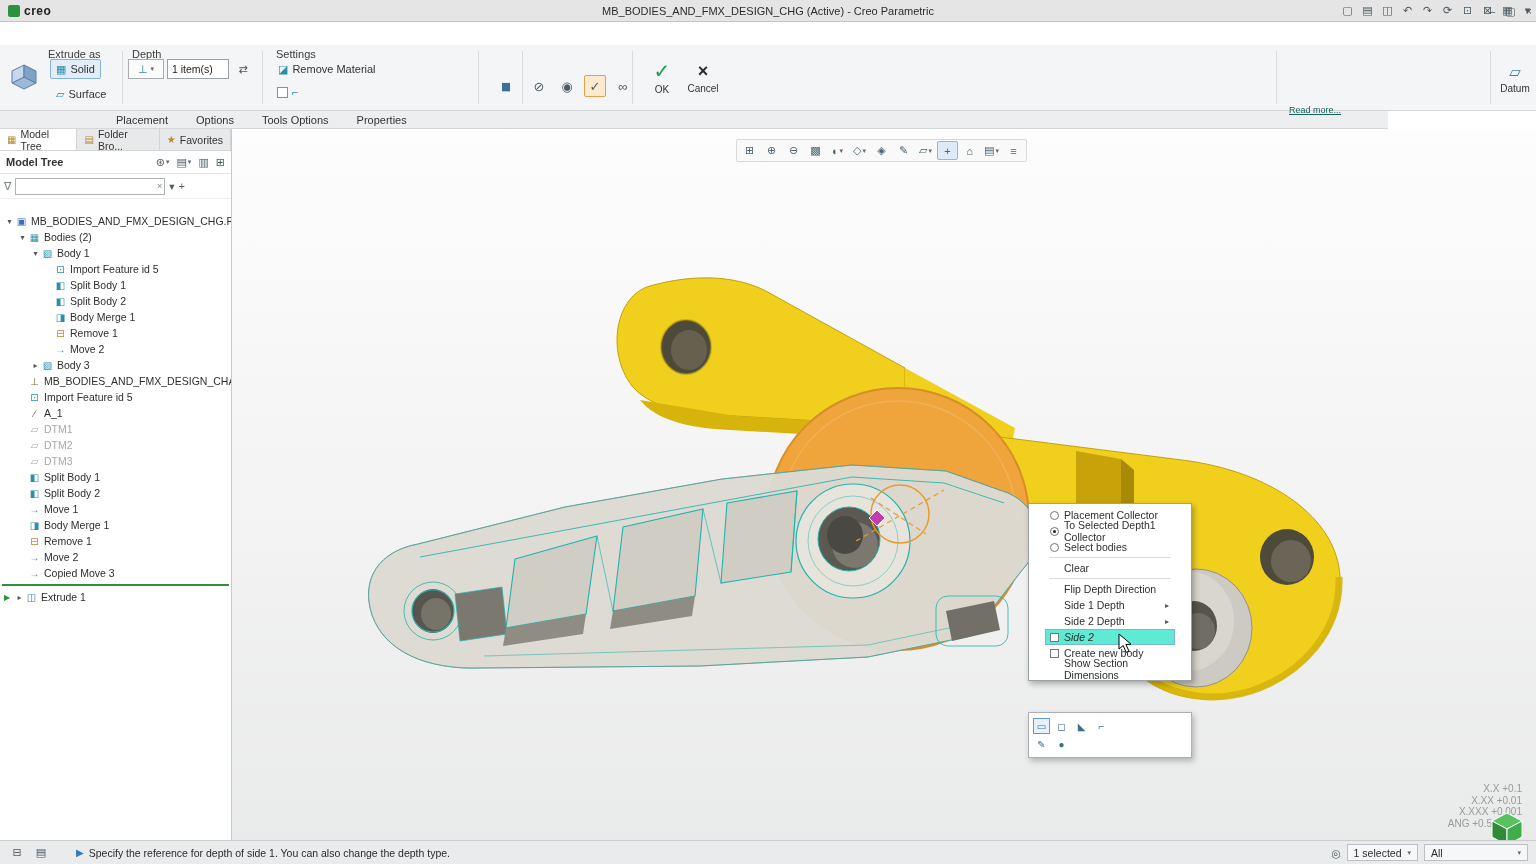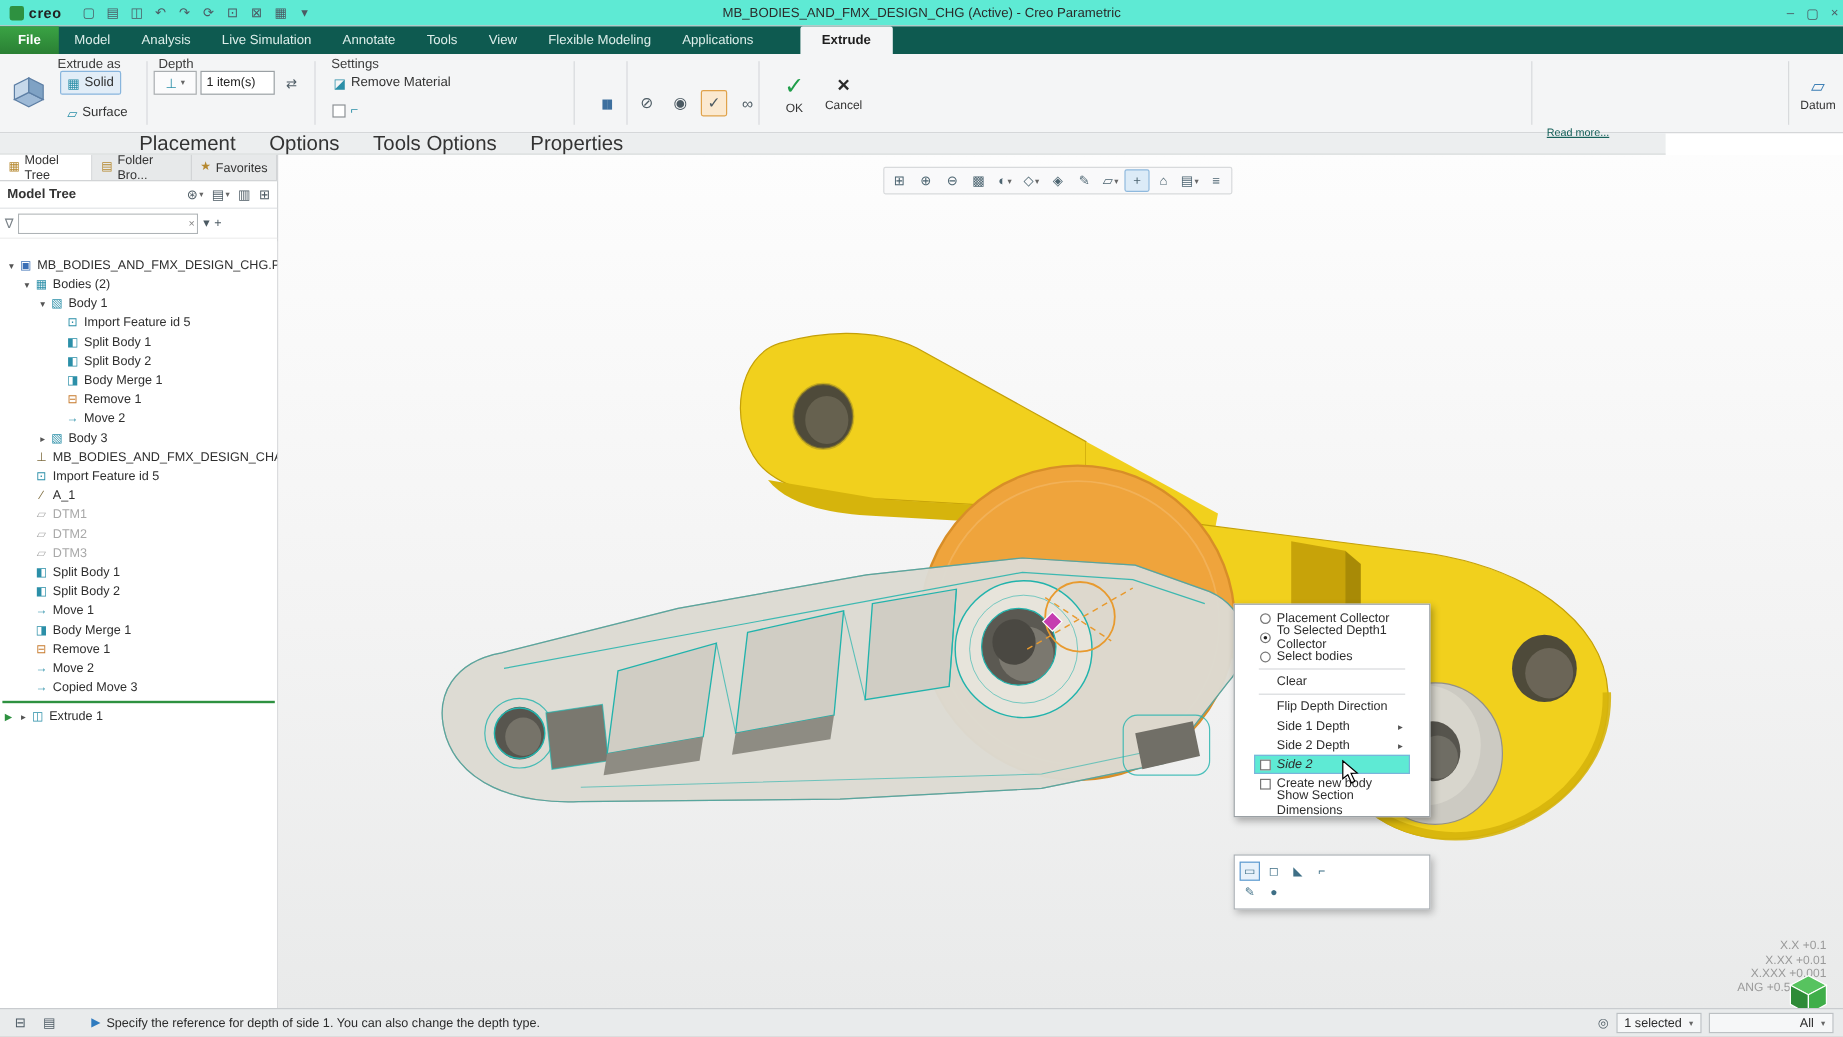--- a/index.html
+++ b/index.html
@@ -2,22 +2,22 @@
 <html><head>
 <meta charset="utf-8">
 <style>
   * { margin:0; padding:0; box-sizing:border-box; }
   html,body { background:#888; }
   body { font-family:"Liberation Sans","DejaVu Sans",sans-serif; }
   .app { position:relative; width:1536px; height:864px; background:#fff; overflow:hidden;
          font-family:"Liberation Sans","DejaVu Sans",sans-serif; }
 
   
-  .titlebar { position:absolute; top:0; left:0; width:1536px; height:22px; background:#5eead4;
-              border-bottom:1px solid #c2c5c8; display:flex; align-items:center; font-size:11px; color:#333; }
+  .titlebar { position:absolute; top:0; left:0; width:1536px; height:22px; background:#e5e5e5;
+              border-bottom:1px solid #c2c5c8; display:flex; align-items:center; font-size:11px; color:#333;justify-content:space-between; }
   .logo-box { display:flex; align-items:center; gap:4px; padding:0 8px; }
   .logo-mark { width:12px; height:12px; background:#2e9140; border-radius:2px; }
   .logo-text { font-weight:bold; font-size:12px; color:#222; letter-spacing:.5px; }
   .qat { display:flex; align-items:center; gap:3px; margin-left:6px; }
   .qat .iconbtn { width:17px; height:17px; font-size:11px; }
   .iconbtn { display:inline-flex; align-items:center; justify-content:center; color:#4c5a63; cursor:default; }
   .titlebar .title { position:absolute; left:0; right:0; text-align:center; pointer-events:none; color:#2b2b2b; }
   .winctrl { position:absolute; right:4px; top:0; height:22px; display:flex; align-items:center; gap:10px;
              font-size:11px; color:#333; }
 
@@ -59,21 +59,21 @@
   .datumbtn { position:absolute; left:1496px; top:8px; width:38px; height:50px; display:flex; flex-direction:column;
               align-items:center; justify-content:center; gap:2px; font-size:10px; color:#333; }
   .datumbtn .ricon { font-size:15px; color:#3d7fb5; }
   .tooltipbox { position:absolute; left:1283px; top:14px; width:201px; height:44px; background:#f1f1f1;
                 border:1px solid #b0b0b0; box-shadow:2px 2px 4px rgba(0,0,0,.25); padding:4px 6px;
                 font-size:9px; line-height:1.3; color:#444; z-index:3; }
   .readmore { position:absolute; left:1289px; top:60px; font-size:9px; color:#16615a; text-decoration:underline; z-index:3; }
 
   .subtabs { position:absolute; top:111px; left:0; width:1388px; height:18px; background:#eceeef;
              border-bottom:1px solid #d4d6d8; display:flex; align-items:center; padding-left:102px;
-             font-size:17px; color:#333; }
+             font-size:11px; color:#333; }
   .subtab { padding:0 14px; cursor:default; }
 
   
   .banner { position:absolute; top:12px; left:1291px; width:232px; height:34px; background:#fff;
             border:1px solid #9a9a9a; box-shadow:2px 3px 6px rgba(0,0,0,.35); display:flex; align-items:center;
             justify-content:space-between; padding:0 8px 0 12px; font-size:14px; color:#111; z-index:10; }
   .infoicon { width:19px; height:19px; border:1.6px solid #222; border-radius:50%; display:flex; align-items:center;
               justify-content:center; font-family:"Liberation Serif","DejaVu Serif",serif; font-style:italic;
               font-size:13px; font-weight:bold; }
 
@@ -149,21 +149,21 @@
   .statusbar { position:absolute; top:840px; left:0; width:1536px; height:24px; background:#e9ebec;
                border-top:1px solid #c9cccf; display:flex; align-items:center; font-size:10.5px; color:#2b2b2b; }
   .sb-icons { display:flex; gap:6px; padding:0 8px; }
   .sb-icons .iconbtn { width:18px; height:18px; font-size:11px; }
   .sb-msg { display:flex; align-items:center; gap:5px; margin-left:18px; }
   .sb-msg .arrow { color:#2f7bbf; font-size:10px; }
   .sb-right { margin-left:auto; display:flex; align-items:center; gap:6px; padding-right:8px; }
   .sb-drop { display:flex; align-items:center; gap:5px; background:#f6f7f8; border:1px solid #bcc0c3;
              height:17px; padding:0 6px; font-size:10.5px; }
   .sb-drop .mini-arrow { font-size:7px; }
-  .sb-drop.wide { width:104px; justify-content:flex-end; }
+  .sb-drop.wide { width:104px; justify-content:space-between; }
 </style>
 </head>
 <body>
 
 <div class="app">
 
   <div class="titlebar">
     <div class="logo-box">
       <span class="logo-mark"></span>
       <span class="logo-text">creo</span>
@@ -181,32 +181,20 @@
         <span class="iconbtn">▾</span>
       </div>
     <div class="title">MB_BODIES_AND_FMX_DESIGN_CHG (Active) - Creo Parametric</div>
     <div class="winctrl" id="winctrl">
         <span class="iconbtn">–</span>
         <span class="iconbtn">▢</span>
         <span class="iconbtn">×</span>
       </div>
   </div>
 
-  <div class="menubar" id="menubar">
-      <div class="menutab file">File</div>
-      <div class="menutab">Model</div>
-      <div class="menutab">Analysis</div>
-      <div class="menutab">Live Simulation</div>
-      <div class="menutab">Annotate</div>
-      <div class="menutab">Tools</div>
-      <div class="menutab">View</div>
-      <div class="menutab">Flexible Modeling</div>
-      <div class="menutab">Applications</div>
-      <div class="menutab ctx">Extrude</div>
-    </div>
 
   <div class="ribbon">
     <svg width="34" height="40" style="position:absolute;left:8px;top:12px">
       <polygon points="4,26 16,20 28,26 16,32" fill="#9db9d6" stroke="#5d7fa5"></polygon>
       <polygon points="4,26 4,14 16,8 16,20" fill="#c6d8ea" stroke="#5d7fa5"></polygon>
       <polygon points="16,20 16,8 28,14 28,26" fill="#7fa2c4" stroke="#5d7fa5"></polygon>
     </svg>
 
     <span class="grouplabel" style="left:48px">Extrude as</span>
     <div class="rbtn sel" style="left:50px;top:14px">

